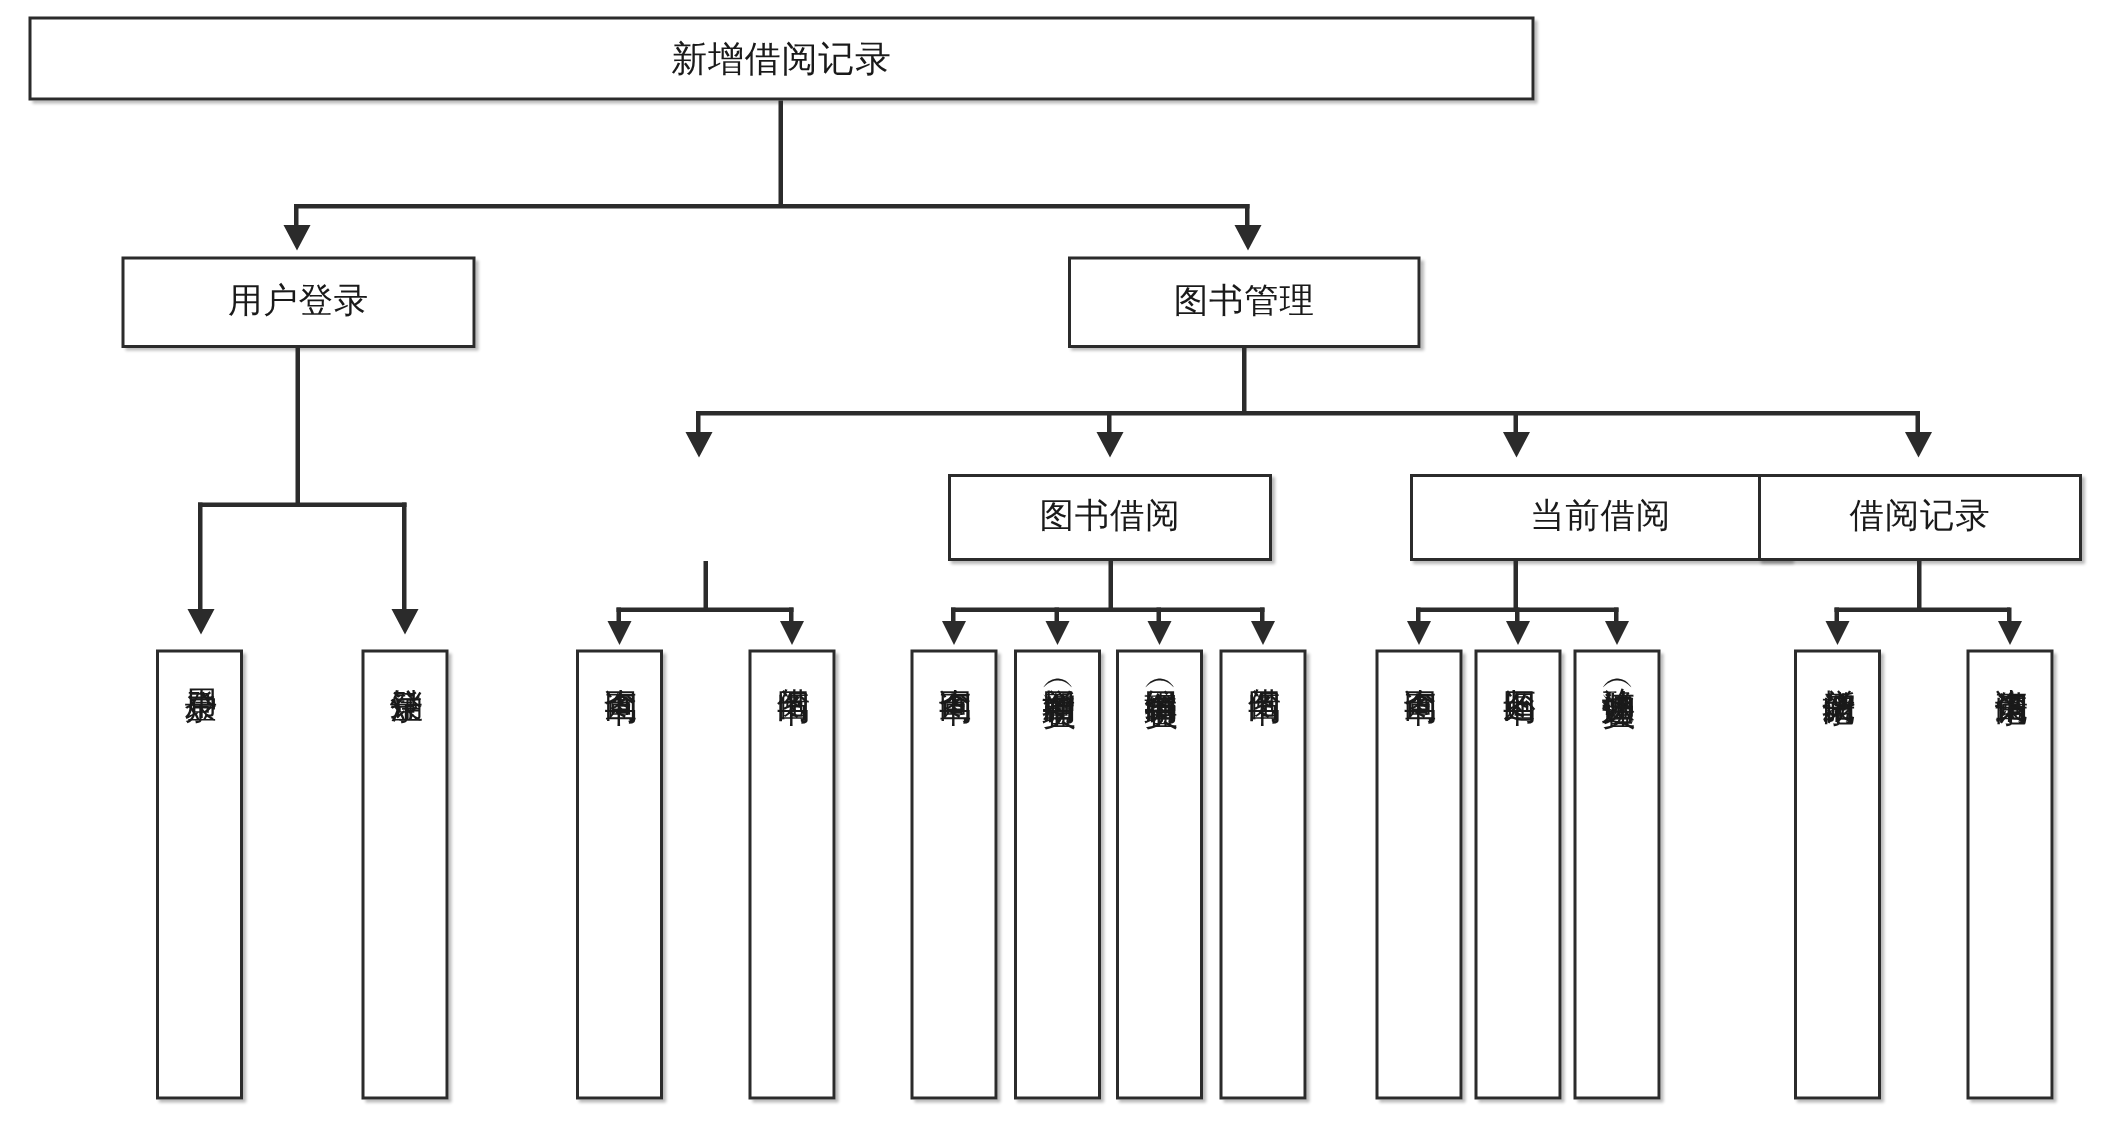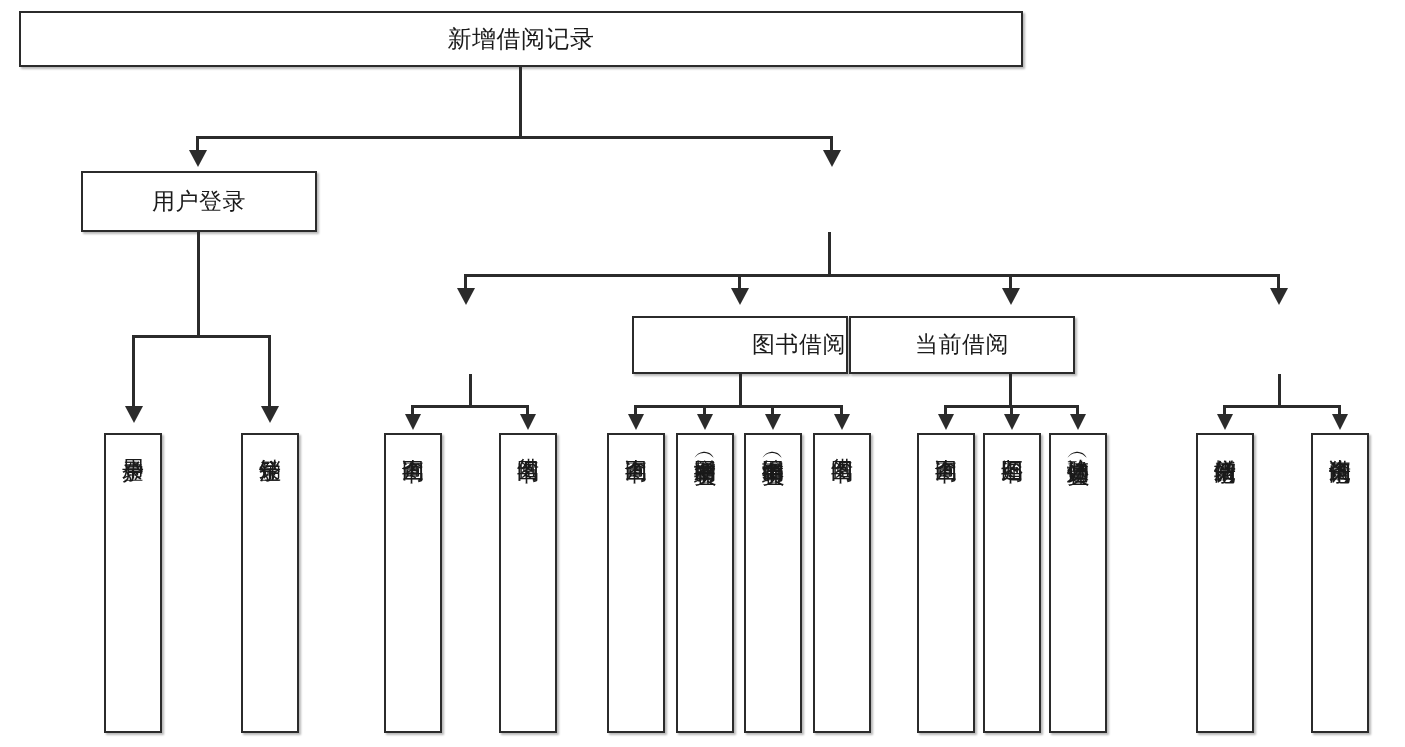--- a/index.html
+++ b/index.html
@@ -100,44 +100,50 @@
 
   <div class="edge v" style="left:196px; top:136px; width:3px; height:17px;"></div>
   <div class="arrow" style="left:189px; top:150px;"></div>
   <div class="edge v" style="left:830px; top:136px; width:3px; height:17px;"></div>
   <div class="arrow" style="left:823px; top:150px;"></div>
 
   <div class="node h" style="left:81px; top:171px; width:236px; height:61px;">
     <span class="node-label">用户登录</span>
   </div>
 
+  <div class="node h" style="left:712px; top:171px; width:235px; height:61px;">
+    <span class="node-label">图书管理</span>
+  </div>
 
   <div class="edge v" style="left:197px; top:232px; width:3px; height:105px;"></div>
   <div class="edge h" style="left:132px; top:335px; width:139px; height:3px;"></div>
   <div class="edge v" style="left:132px; top:335px; width:3px; height:74px;"></div>
   <div class="arrow" style="left:125px; top:406px;"></div>
   <div class="edge v" style="left:268px; top:335px; width:3px; height:74px;"></div>
   <div class="arrow" style="left:261px; top:406px;"></div>
 
   <div class="edge v" style="left:828px; top:232px; width:3px; height:44px;"></div>
   <div class="edge h" style="left:464px; top:274px; width:816px; height:3px;"></div>
   <div class="edge v" style="left:464px; top:274px; width:3px; height:17px;"></div>
   <div class="arrow" style="left:457px; top:288px;"></div>
   <div class="edge v" style="left:738px; top:274px; width:3px; height:17px;"></div>
   <div class="arrow" style="left:731px; top:288px;"></div>
   <div class="edge v" style="left:1009px; top:274px; width:3px; height:17px;"></div>
   <div class="arrow" style="left:1002px; top:288px;"></div>
   <div class="edge v" style="left:1277px; top:274px; width:3px; height:17px;"></div>
   <div class="arrow" style="left:1270px; top:288px;"></div>
 
-  <div class="node h" style="left:632px; top:316px; width:216px; height:58px;justify-content:flex-end;">
+  <div class="node h" style="left:632px; top:316px; width:216px; height:58px;">
     <span class="node-label">图书借阅</span>
   </div>
-  <div class="node h" style="left:849px; top:316px; width:226px; height:58px;">
+  <div class="node h" style="left:940px; top:316px; width:254px; height:58px;">
     <span class="node-label">当前借阅</span>
+  </div>
+  <div class="node h" style="left:1172px; top:316px; width:216px; height:58px;">
+    <span class="node-label">借阅记录</span>
   </div>
 
   <div class="edge v" style="left:469px; top:374px; width:3px; height:33px;"></div>
   <div class="edge h" style="left:411px; top:405px; width:118px; height:3px;"></div>
   <div class="edge v" style="left:411px; top:405px; width:3px; height:12px;"></div>
   <div class="arrow small" style="left:405px; top:414px;"></div>
   <div class="edge v" style="left:526px; top:405px; width:3px; height:12px;"></div>
   <div class="arrow small" style="left:520px; top:414px;"></div>
 
   <div class="edge v" style="left:739px; top:374px; width:3px; height:33px;"></div>

